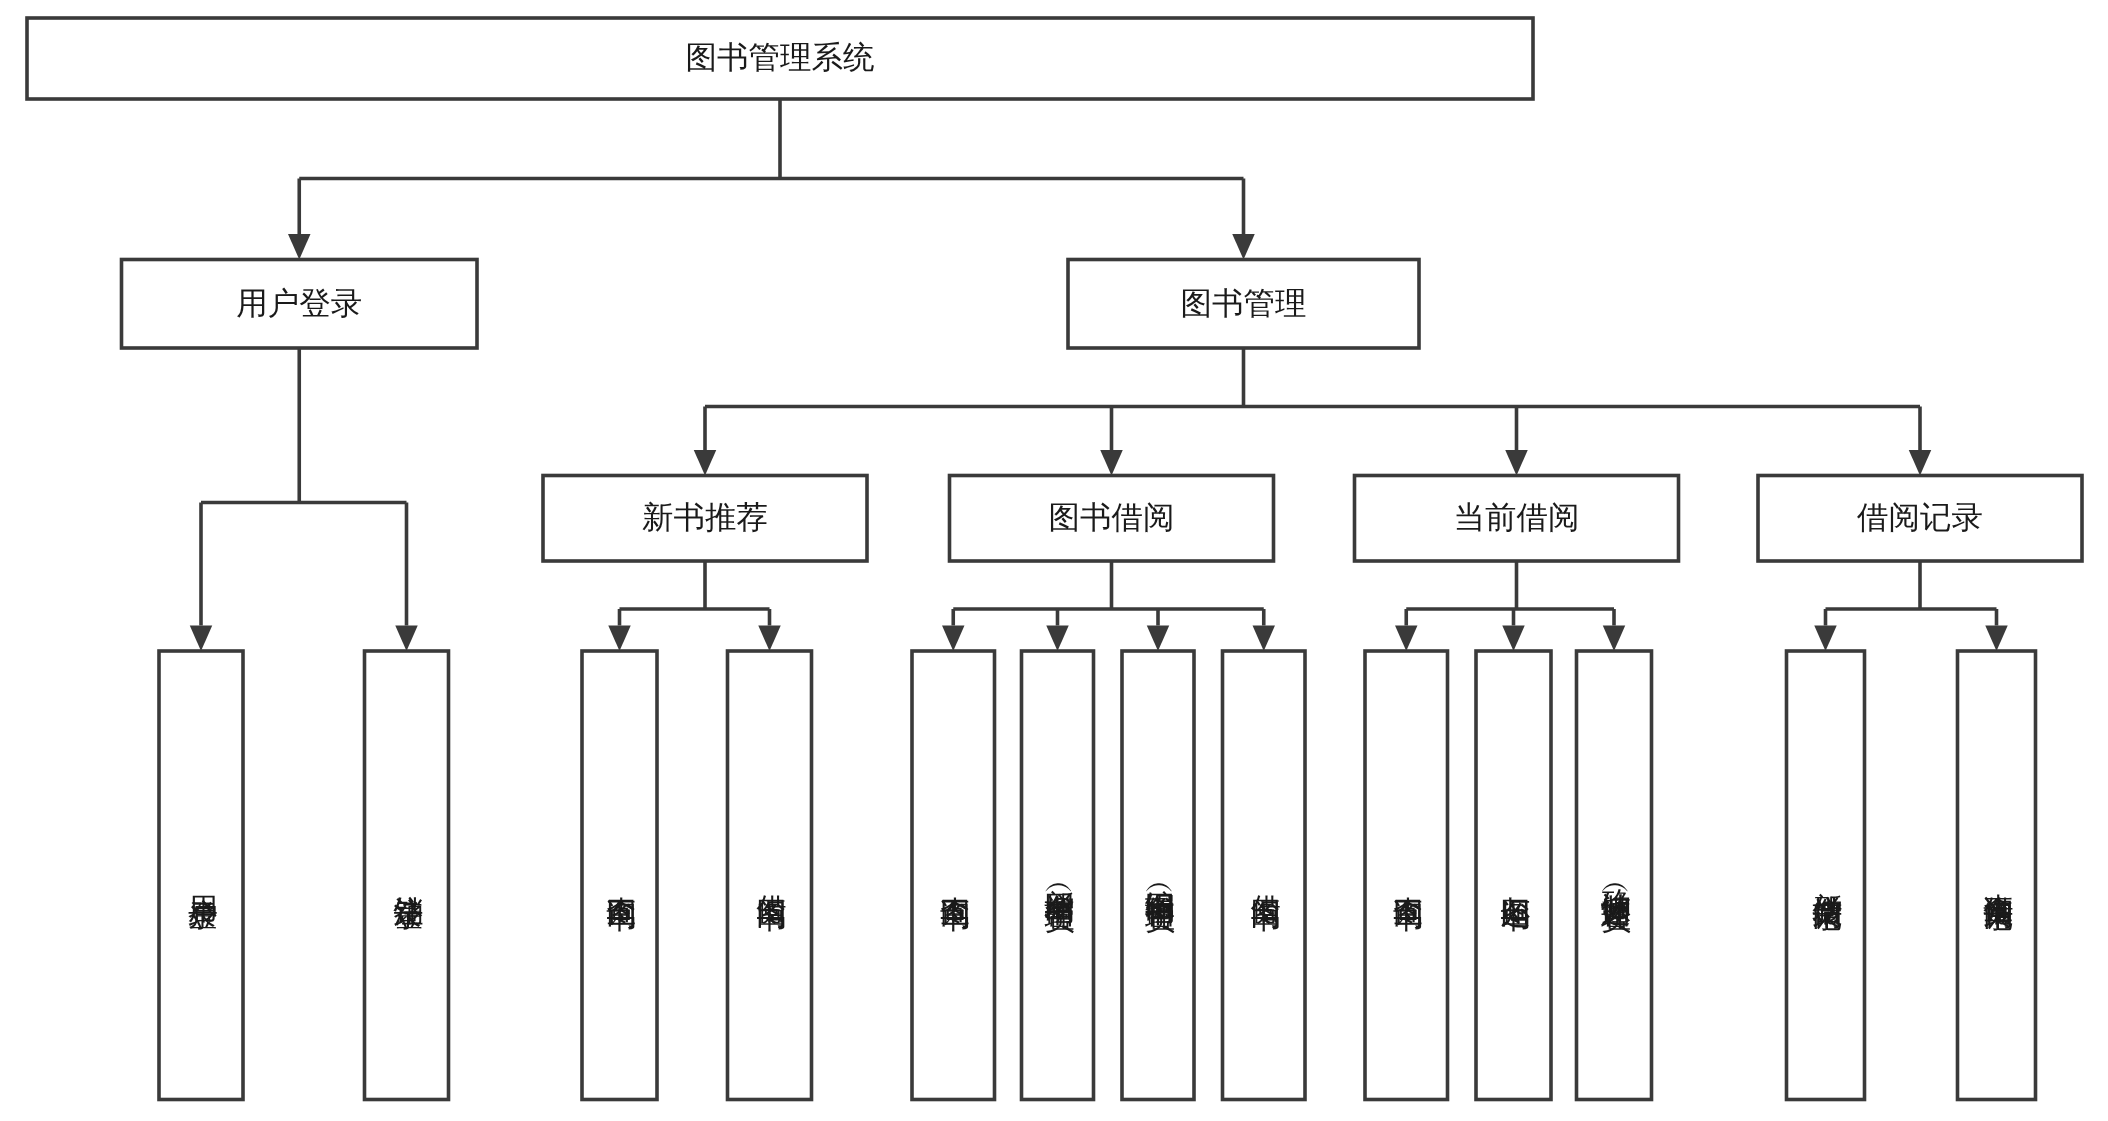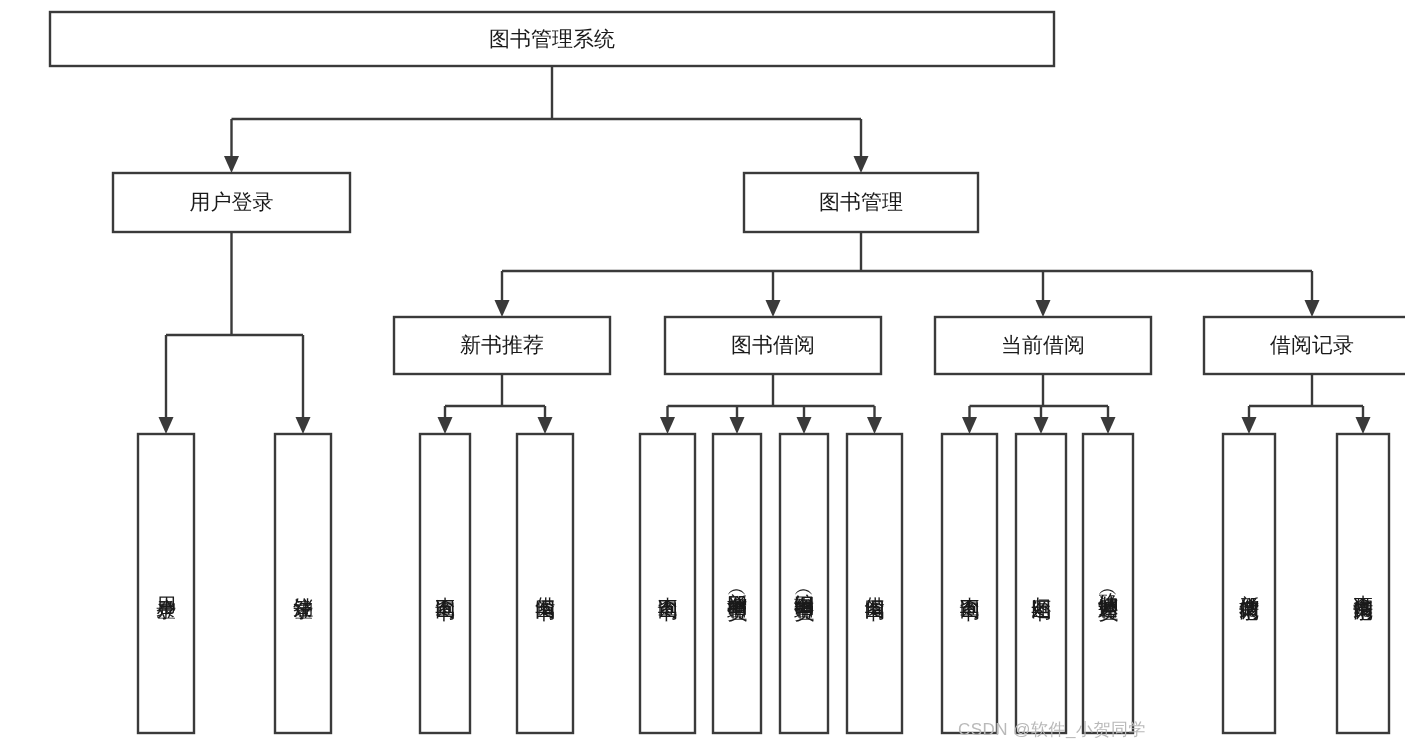--- a/index.html
+++ b/index.html
@@ -12,21 +12,20 @@
     height: 747px;
     font-family: "Liberation Sans", "DejaVu Sans", sans-serif;
     overflow: hidden;
     position: relative;
   }
   #diagram-root {
     position: relative;
     width: 1122px;
     height: 747px;
     background: #ffffff;
-    margin-left: 32px;
   }
   svg.flow {
     position: absolute;
     left: 0;
     top: 0;
     width: 1405px;
     height: 747px;
     display: block;
   }
   .node-box {
@@ -179,14 +178,13 @@
       <div class="leaf-label-wrap" style="left: 681px; top: 434px; width: 48px; height: 299px;">新增图书（管理员）</div>
       <div class="leaf-label-wrap" style="left: 748px; top: 434px; width: 48px; height: 299px;">编辑图书（管理员）</div>
       <div class="leaf-label-wrap" style="left: 815px; top: 434px; width: 55px; height: 299px;">借阅图书</div>
       <div class="leaf-label-wrap" style="left: 910px; top: 434px; width: 55px; height: 299px;">查询图书</div>
       <div class="leaf-label-wrap" style="left: 984px; top: 434px; width: 50px; height: 299px;">归还图书</div>
       <div class="leaf-label-wrap" style="left: 1051px; top: 434px; width: 50px; height: 299px;">确认归还（管理员）</div>
       <div class="leaf-label-wrap" style="left: 1191px; top: 434px; width: 52px; height: 299px;">新增借阅记录</div>
       <div class="leaf-label-wrap" style="left: 1305px; top: 434px; width: 52px; height: 299px;">查询借阅记录</div>
     </div>
 
-  <div class="watermark">CSDN @软件_小贺同学</div>
 </div>
 
 </body></html>

